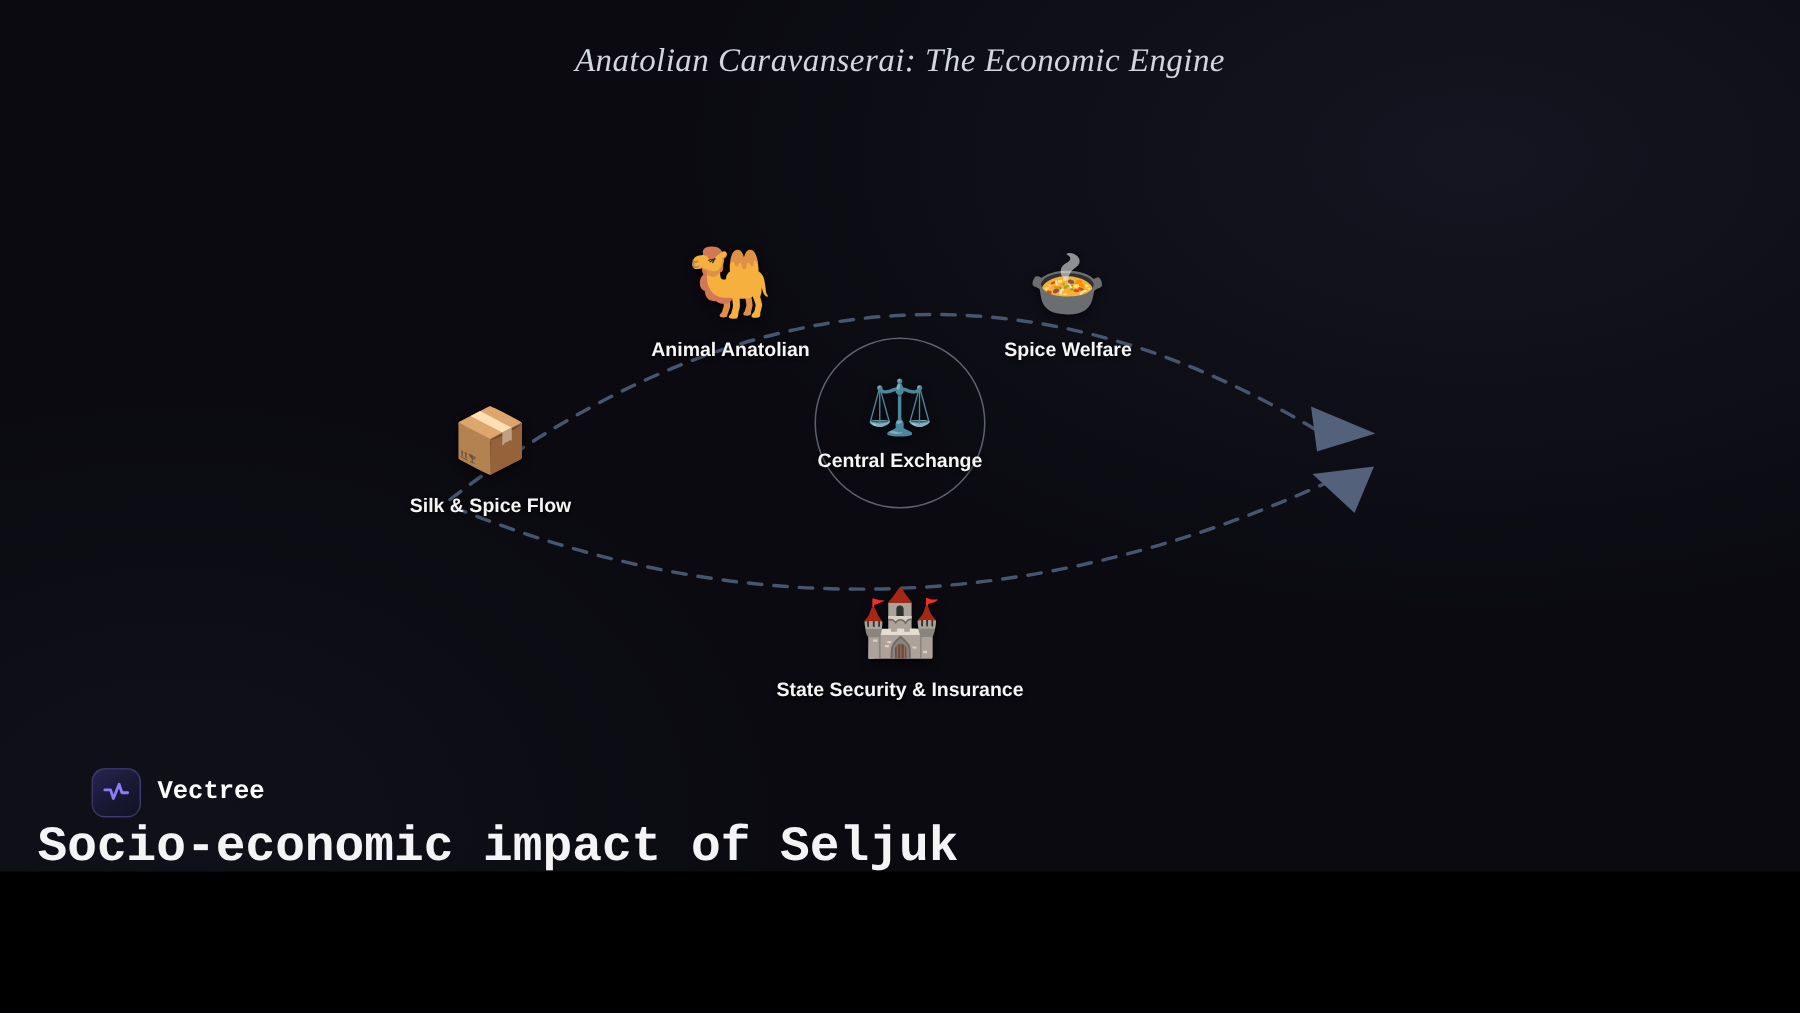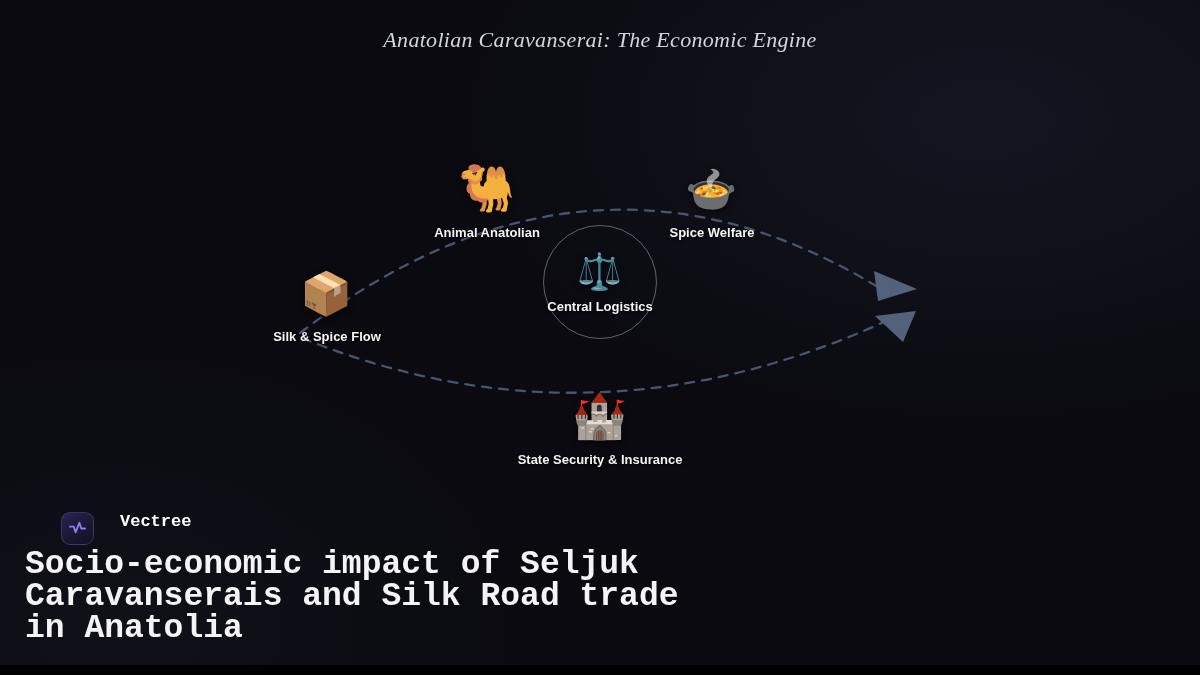--- a/index.html
+++ b/index.html
@@ -1,20 +1,20 @@
 <!DOCTYPE html>
 <html><head>
 <meta charset="utf-8">
 <style>
   * { margin: 0; padding: 0; box-sizing: border-box; }
   html, body { width: 1200px; height: 675px; background: #000; }
   .canvas {
     position: relative;
     width: 1200px;
-    height: 665px;
+    height: 581px;
     overflow: hidden;
     background:
       radial-gradient(900px 520px at 82% 18%, rgba(30,30,48,0.55), rgba(0,0,0,0) 60%),
       radial-gradient(700px 500px at 10% 95%, rgba(24,24,38,0.45), rgba(0,0,0,0) 60%),
       #0a0a10;
     font-family: "Liberation Sans", sans-serif;
   }
 
   
   .page-title {
@@ -74,22 +74,22 @@
     text-shadow: 0 1px 3px rgba(0,0,0,0.9);
     white-space: nowrap;
   }
 
   
   .brand-row {
     position: absolute;
     left: 25px;
     top: 512px;
     display: flex;
-    align-items: flex-start;
-    gap: 26px;
+    align-items: center;
+    gap: 11px;
     padding-left: 36px;
   }
   .brand-logo {
     width: 33px;
     height: 33px;
     border-radius: 9px;
     background: linear-gradient(145deg, #272450, #181730 60%, #121225);
     border: 1px solid rgba(120,110,200,0.35);
     display: flex;
     align-items: center;
@@ -130,21 +130,21 @@
 
   <svg class="flow-svg" width="1200" height="675" viewBox="0 0 1200 675">
     <path d="M 300 333 Q 588 112 878 287" fill="none" stroke="#47566e" stroke-width="2.3" stroke-dasharray="9 8" stroke-linecap="round"></path>
     <path d="M 302 338 Q 590 455 884 322" fill="none" stroke="#47566e" stroke-width="2.3" stroke-dasharray="9 8" stroke-linecap="round"></path>
     <polygon points="874,271 917,289 878,301" fill="#53617a"></polygon>
     <polygon points="916,311 903,342 875,316" fill="#53617a"></polygon>
   </svg>
 
   <div class="center-node">
     <div class="center-icon">⚖️</div>
-    <div class="center-label">Central Logistics</div>
+    <div class="center-label">Central Exchange</div>
   </div>
 
   <div class="node" style="left:487px; top:164px;">
     <div class="node-icon" style="font-size:46px;">🐫</div>
     <div class="node-label">Animal Anatolian</div>
   </div>
 
   <div class="node" style="left:712px; top:168px;">
     <div class="node-icon" style="font-size:42px;">🍲</div>
     <div class="node-label">Spice Welfare</div>

